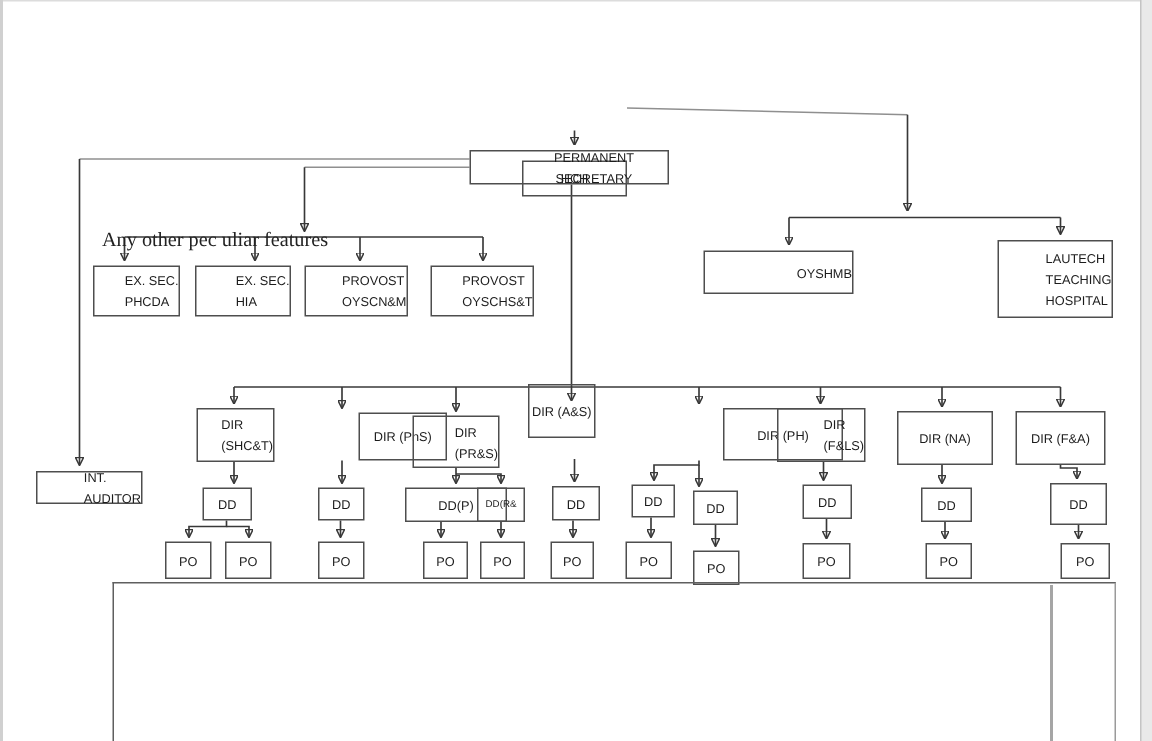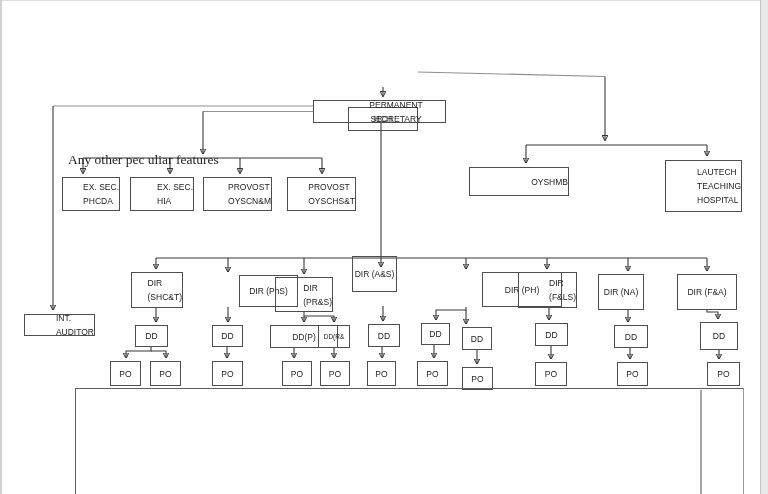--- a/index.html
+++ b/index.html
@@ -139,21 +139,21 @@
       <div class="node" style="left: 352px; top: 256px; width: 45px; height: 36px;">
         <span>DIR (A&amp;S)</span>
       </div>
       <div class="node" style="left: 437px; top: 272px; width: 80px; height: 35px; margin-left: 45px;">
         <span>DIR (PH)</span>
       </div>
       <div class="node al" style="left: 518px; top: 272px; width: 59px; height: 36px;">
         <span>DIR
 (F&amp;LS)</span>
       </div>
-      <div class="node" style="left: 598px; top: 274px; width: 46px; height: 36px;">
+      <div class="node" style="left: 598px; top: 274px; width: 64px; height: 36px;">
         <span>DIR (NA)</span>
       </div>
       <div class="node" style="left: 677px; top: 274px; width: 60px; height: 36px;">
         <span>DIR (F&amp;A)</span>
       </div>
       <div class="node al" style="left: 24px; top: 314px; width: 71px; height: 22px;">
         <span>INT.
 AUDITOR</span>
       </div>
       <div class="node" style="left: 135px; top: 325px; width: 33px; height: 22px;">

